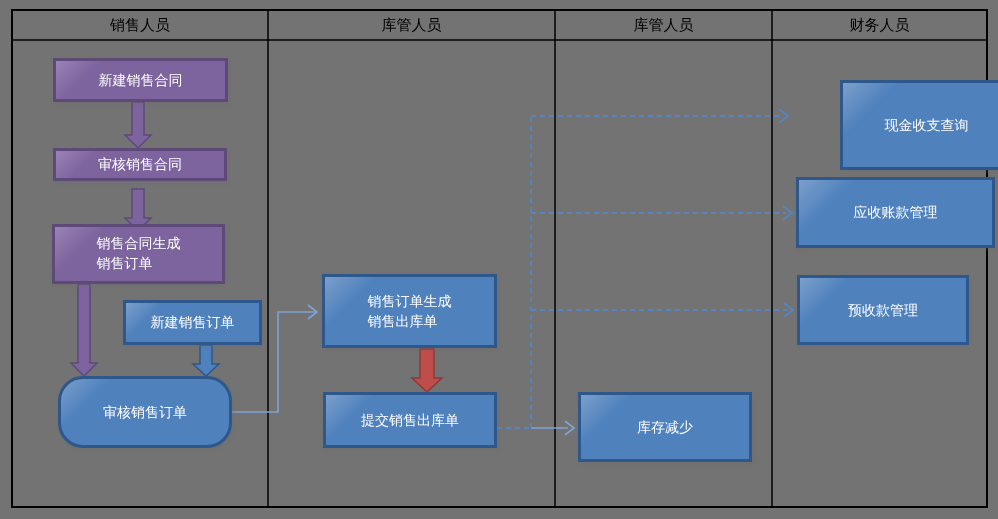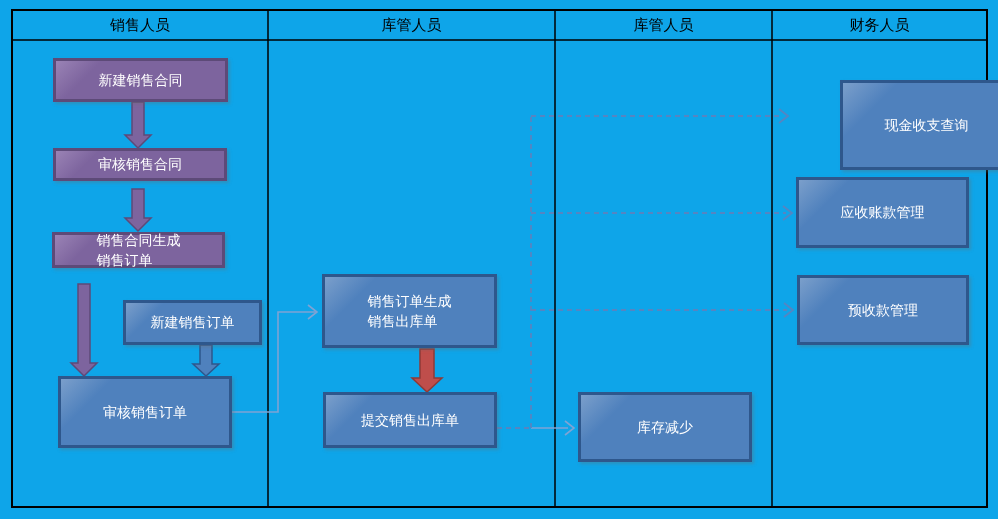--- a/index.html
+++ b/index.html
@@ -4,21 +4,21 @@
 <style>
   :root{
     --purple-fill:#7d649e; --purple-border:#5d4a78;
     --blue-fill:#4f81bd;   --blue-border:#2e578c;
     --red-fill:#bf4e4b;    --red-border:#8e3a37;
     --connector:#7fa3d4;   --dashed:#5585c2;
     --grid:#000000;        --text-light:#ffffff; --text-dark:#000000;
   }
   html,body{margin:0;padding:0;background:#ffffff;}
   #canvas{
-    position:relative;width:998px;height:519px;background:#0ea5e9;
+    position:relative;width:998px;height:519px;background:#737373;
     font-family:"Liberation Sans","DejaVu Sans",sans-serif;overflow:hidden;
   }
   .lane-title{
     position:absolute;top:9px;height:31px;line-height:31px;
     text-align:center;font-size:15px;color:var(--text-dark);
   }
   .node{
     position:absolute;display:flex;align-items:center;justify-content:center;
     color:var(--text-light);font-size:14px;line-height:1.45;
     white-space:pre-line;box-sizing:border-box;
@@ -79,28 +79,28 @@
     <polyline class="conn-head" points="784,303 793,310 784,317"></polyline>
   </svg>
 
   <div class="lane-title" style="left:12px;width:256px;">销售人员</div>
   <div class="lane-title" style="left:268px;width:287px;">库管人员</div>
   <div class="lane-title" style="left:555px;width:217px;">库管人员</div>
   <div class="lane-title" style="left:772px;width:215px;">财务人员</div>
 
   <div class="node purple" style="left:53px;top:58px;width:175px;height:44px;">新建销售合同</div>
   <div class="node purple" style="left:53px;top:148px;width:174px;height:33px;">审核销售合同</div>
-  <div class="node purple" style="left:52px;top:232px;width:173px;height:36px;">销售合同生成
+  <div class="node purple" style="left:52px;top:224px;width:173px;height:60px;font-family:Liberation Mono, monospace;">销售合同生成
 销售订单</div>
   <div class="node blue" style="left:123px;top:300px;width:139px;height:45px;">新建销售订单</div>
-  <div class="node blue" style="left:58px;top:376px;width:174px;height:72px;">审核销售订单</div>
+  <div class="node blue" style="left:58px;top:376px;width:174px;height:72px;border-radius:25px;">审核销售订单</div>
 
   <div class="node blue" style="left:322px;top:274px;width:175px;height:74px;">销售订单生成
 销售出库单</div>
   <div class="node blue" style="left:323px;top:392px;width:174px;height:56px;">提交销售出库单</div>
 
   <div class="node blue" style="left:578px;top:392px;width:174px;height:70px;">库存减少</div>
 
   <div class="node blue" style="left:792px;top:80px;width:173px;height:90px;margin-left:48px;">现金收支查询</div>
-  <div class="node blue" style="left:796px;top:177px;width:173px;height:71px;">应收账款管理</div>
+  <div class="node blue" style="left:796px;top:177px;width:199px;height:71px;">应收账款管理</div>
   <div class="node blue" style="left:797px;top:275px;width:172px;height:70px;">预收款管理</div>
 
 </div>
 
 </body></html>

